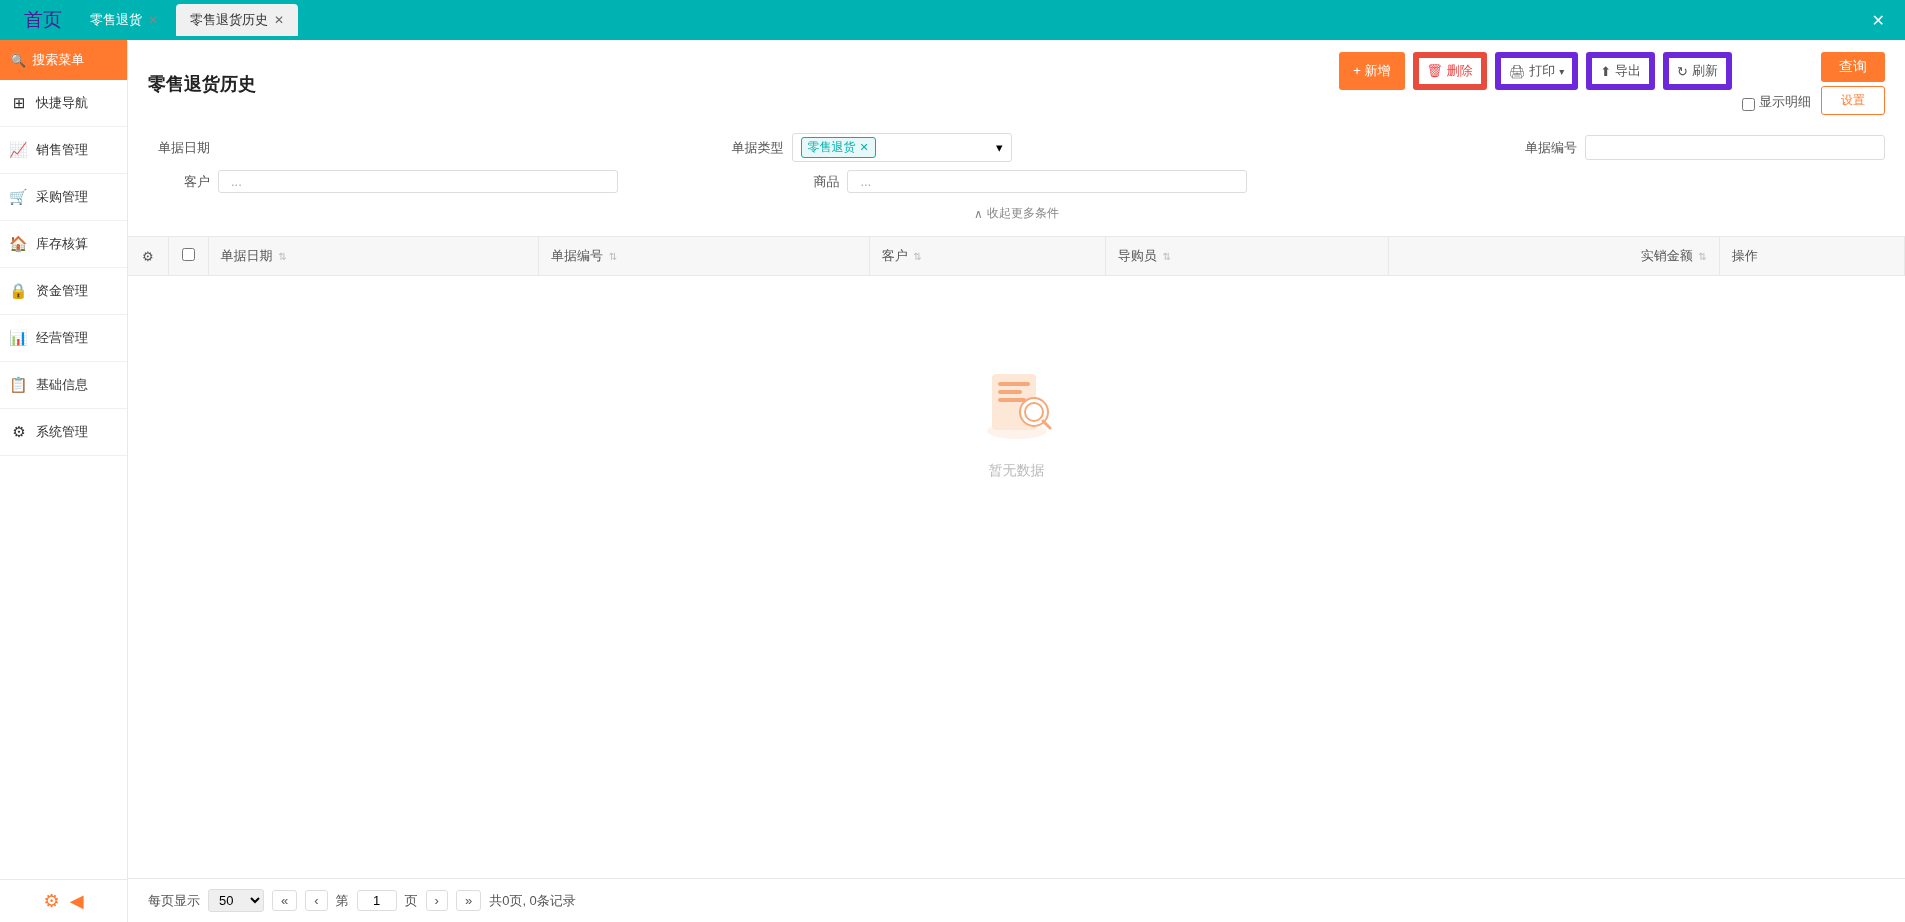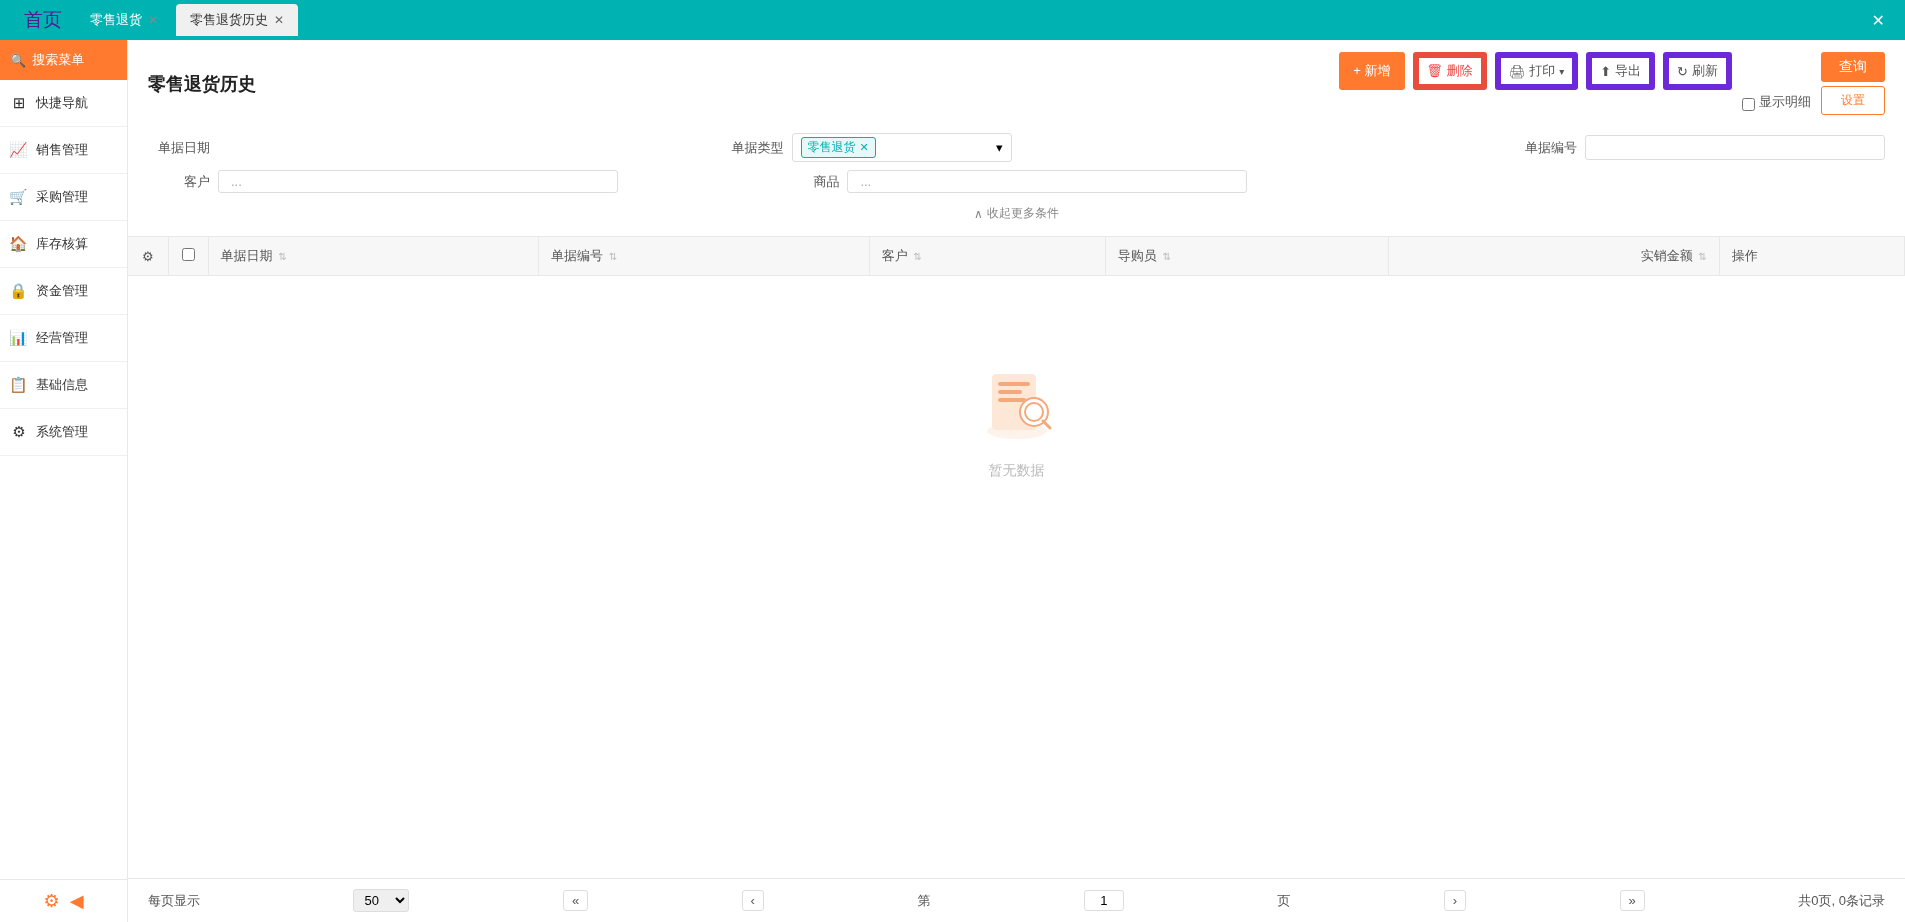--- a/index.html
+++ b/index.html
@@ -301,21 +301,21 @@
     .empty-icon {
       width: 90px;
       height: 90px;
       margin-bottom: 16px;
     }
 
     
     .pagination-bar {
       background: #fff;
       border-top: 1px solid #e8e8e8;
-      display: flex; align-items: center; justify-content: space-between;
+      display: flex; align-items: center; justify-content: flex-start;
       padding: 10px 20px;
       font-size: 13px;
       color: #555;
       gap: 8px;
       flex-shrink: 0;
     }
     .page-size-select {
       border: 1px solid #ddd;
       border-radius: 3px;
       padding: 2px 6px;

